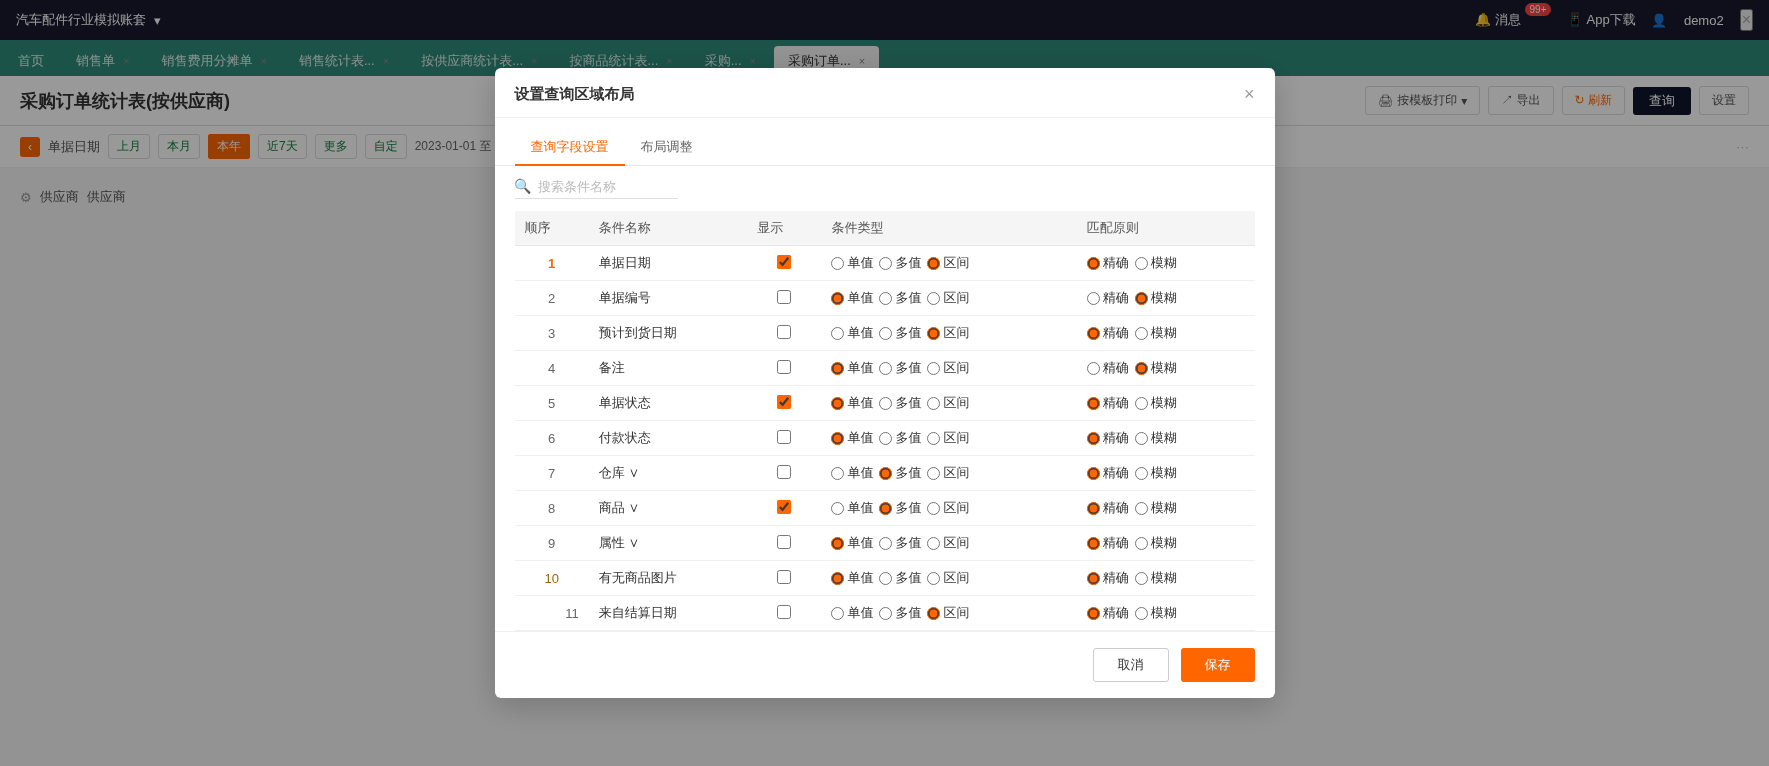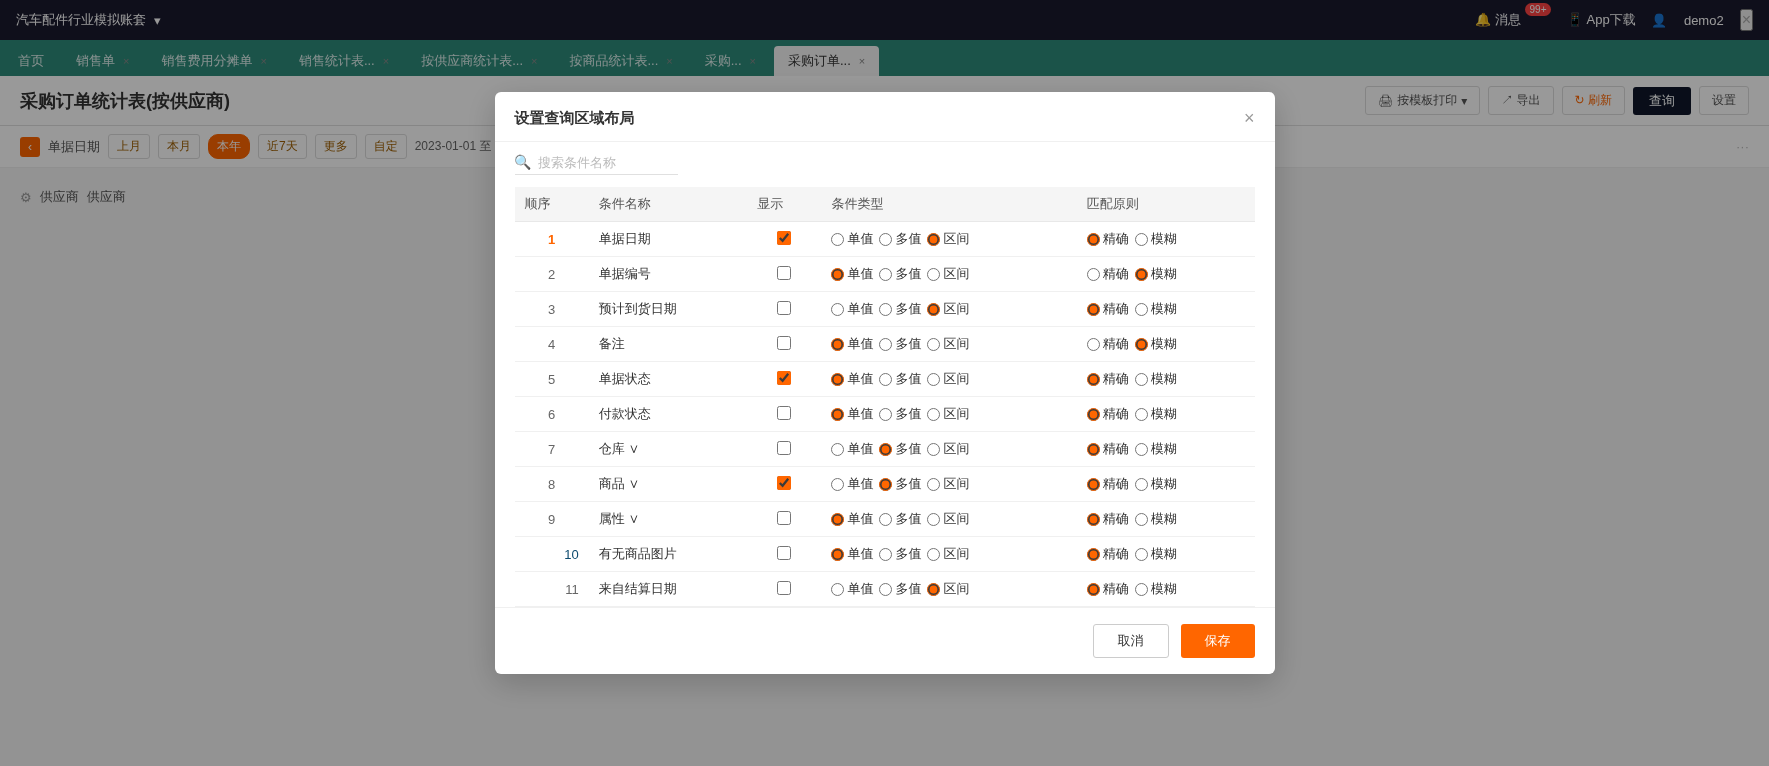--- a/index.html
+++ b/index.html
@@ -83,22 +83,22 @@
     .filter-bar {
       background: #fff;
       padding: 8px 20px;
       display: flex;
       align-items: center;
       gap: 8px;
       border-bottom: 1px solid #eee;
     }
     .collapse-btn { background: #f60; color: #fff; border: none; width: 20px; height: 20px; border-radius: 3px; cursor: pointer; font-size: 12px; display: flex; align-items: center; justify-content: center; }
     .filter-label { font-size: 13px; color: #555; }
-    .filter-btn { padding: 3px 8px; border: 1px solid #ddd; border-radius: 3px; background: #fff; cursor: pointer; font-size: 12px; color: #a16207; }
-    .filter-btn.active { background: #f60; color: #fff; border-color: #f60; border-radius: 10px; }
+    .filter-btn { padding: 3px 8px; border: 1px solid #ddd; border-radius: 3px; background: #fff; cursor: pointer; font-size: 12px; color: #15803d; }
+    .filter-btn.active { background: #f60; color: #fff; border-color: #f60; border-radius: 2px; }
     .filter-date { font-size: 12px; color: #666; }
 
     
     .table-area {
       padding: 12px 20px;
     }
     .table-header-row {
       display: flex;
       align-items: center;
       gap: 8px;
@@ -349,20 +349,28 @@
   </div>
 
   <div class="overlay">
     <div class="dialog">
 
       <div class="dialog-header">
         <span class="dialog-title">设置查询区域布局</span>
         <button class="dialog-close">×</button>
       </div>
 
+      <div class="dialog-tabs">
+        <div class="dialog-tab active">
+          <span>查询字段设置</span>
+        </div>
+        <div class="dialog-tab">
+          <span>布局调整</span>
+        </div>
+      </div>
 
       <div class="dialog-search">
         <div class="search-wrap">
           <span class="search-icon">🔍</span>
           <input class="search-input" type="text" placeholder="搜索条件名称" style="">
         </div>
       </div>
 
       <div class="dialog-table">
         <table class="dtable">
@@ -667,21 +675,21 @@
                       <span>精确</span>
                     </label>
                     <label class="radio-item">
                       <input type="radio" name="match_8" value="模糊" style="">
                       <span>模糊</span>
                     </label>
                   </div>
                 </td>
               </tr>
               <tr>
-                <td style="text-align: right; color: #0c4a6e; font-weight: normal; margin-top: 20px;">10</td>
+                <td style="text-align: center; color: #a16207; font-weight: normal; margin-top: 20px;">10</td>
                 <td>有无商品图片</td>
                 <td style="text-align: center;"><input type="checkbox" class="cb" style=""></td>
                 <td>
                   <div class="radio-group">
                     <label class="radio-item">
                       <input type="radio" name="type_9" value="单值" checked="" style="">
                       <span>单值</span>
                     </label>
                     <label class="radio-item">
                       <input type="radio" name="type_9" value="多值" style="">

